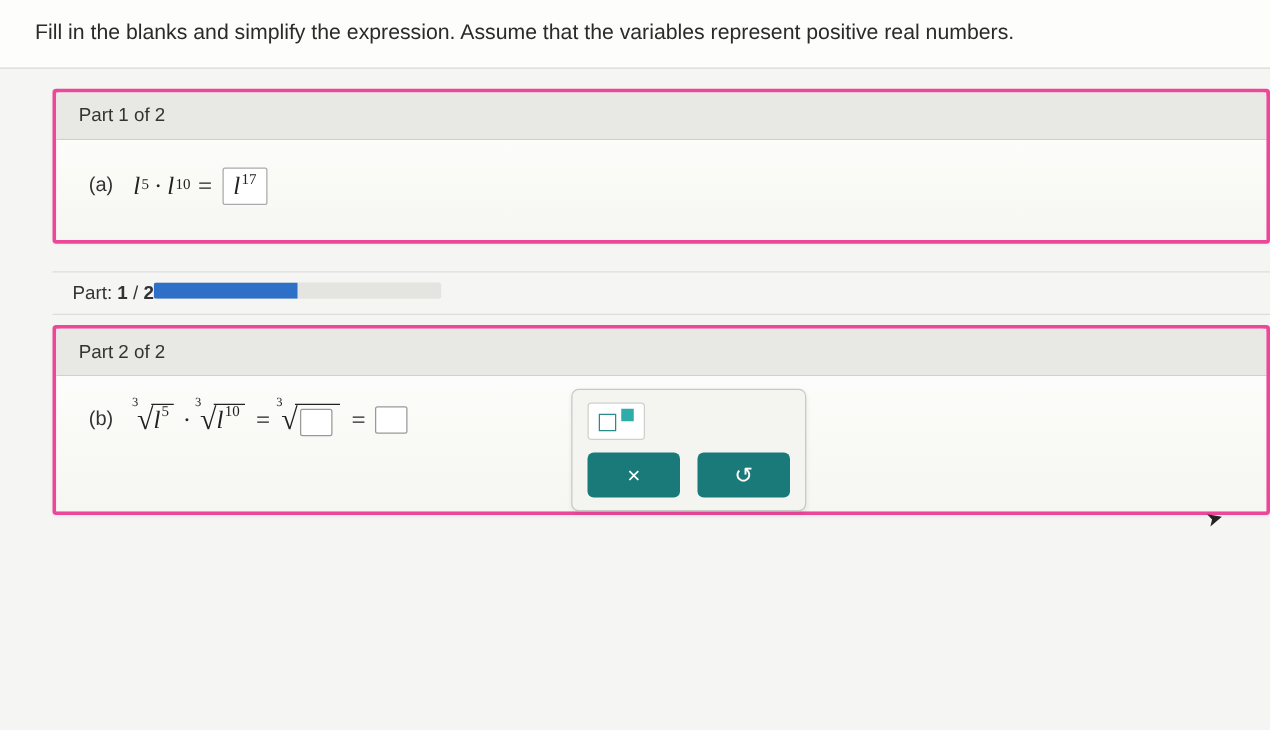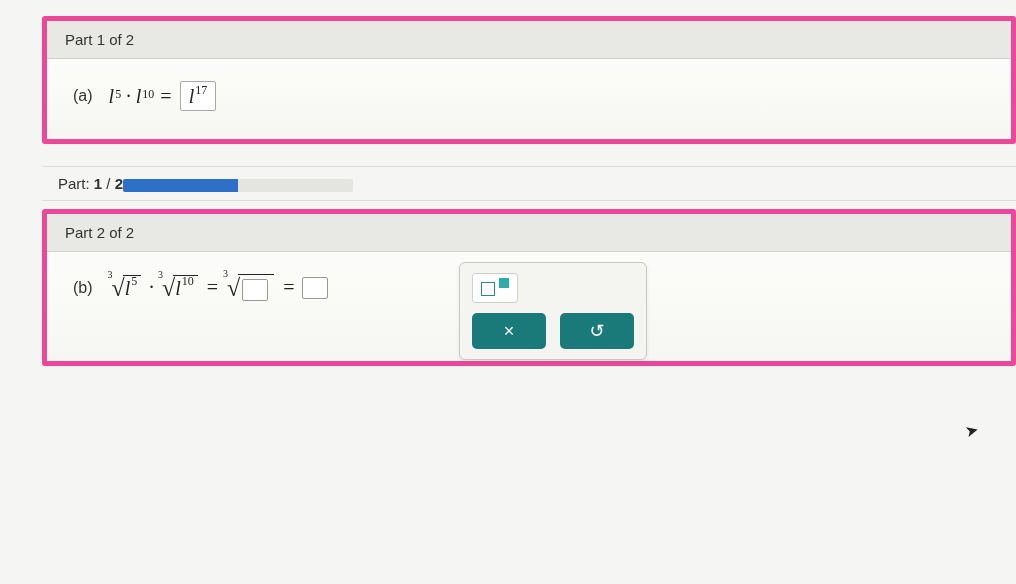--- a/index.html
+++ b/index.html
@@ -17,21 +17,21 @@
     }
     .question-text {
       padding: 16px 28px 18px 28px;
       font-size: 17px;
       color: #2a2a2a;
       background: #fdfdfb;
       border-bottom: 1px solid #d8d8d4;
     }
     .panel {
       margin: 16px 0 0 42px;
-      border: 5px solid #ec4899;
+      border: 3px solid #ec4899;
       border-radius: 3px;
       background: #fff;
       box-shadow: 0 1px 2px rgba(0,0,0,0.04);
     }
     .panel-header {
       background: #e8e8e4;
       padding: 10px 18px;
       font-size: 15px;
       color: #333;
       border-bottom: 1px solid #d0d0cc;
@@ -83,21 +83,21 @@
       width: 26px;
       height: 22px;
       border-radius: 2px;
       display: inline-block;
       vertical-align: middle;
       margin: 0 2px;
     }
     .progress-row {
       margin: 22px 0 8px 42px;
       display: flex;
-      align-items: flex-end;
+      align-items: flex-start;
       gap: 0;
       padding: 8px 16px;
       border-top: 1px solid #ddd;
       border-bottom: 1px solid #ddd;
     }
     .progress-label {
       font-size: 15px;
       color: #333;
     }
     .progress-bar {
@@ -220,20 +220,21 @@
       position: relative;
       width: 1016px;
       height: 584px;
     }
   </style>
 </head>
 <body>
 
 <div class="container">
 
+  <div class="question-text">Fill in the blanks and simplify the expression. Assume that the variables represent positive real numbers.</div>
 
   <div class="panel">
     <div class="panel-header">Part 1 of 2</div>
     <div class="panel-body">
       <span class="part-label">(a)</span>
       <span class="math">
         <span>l</span>
           <span class="sup">5</span>
         <span class="dot">·</span>
         <span>l</span>

